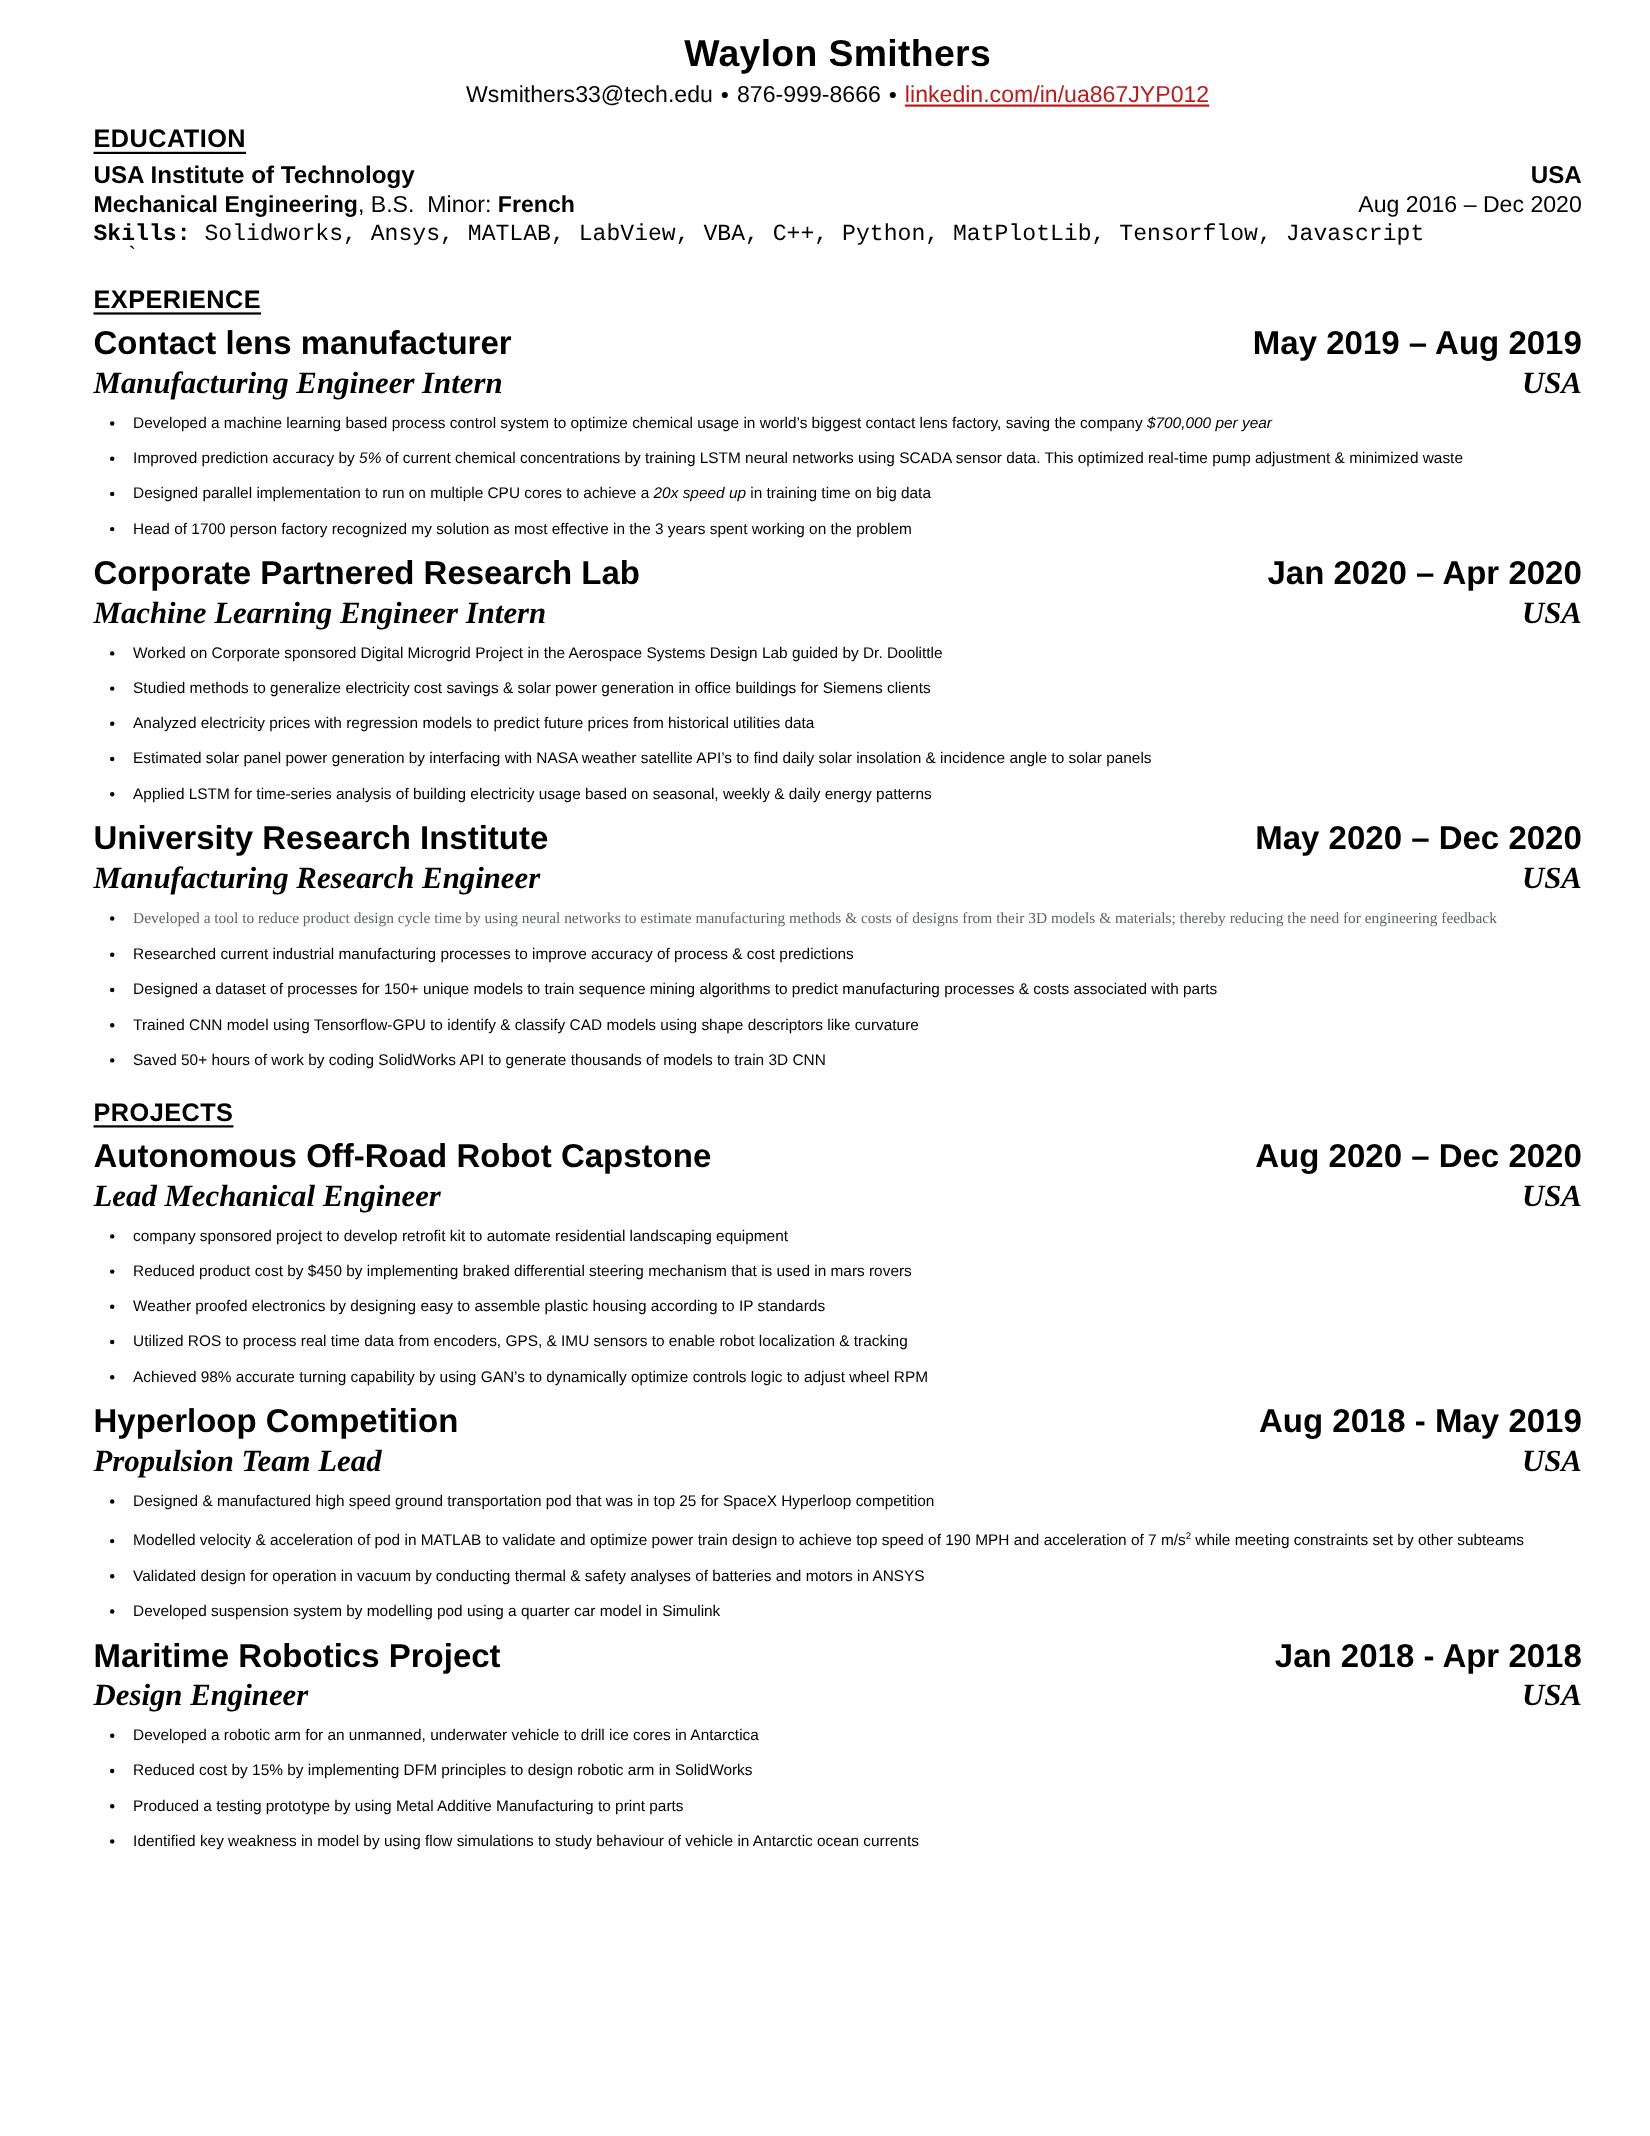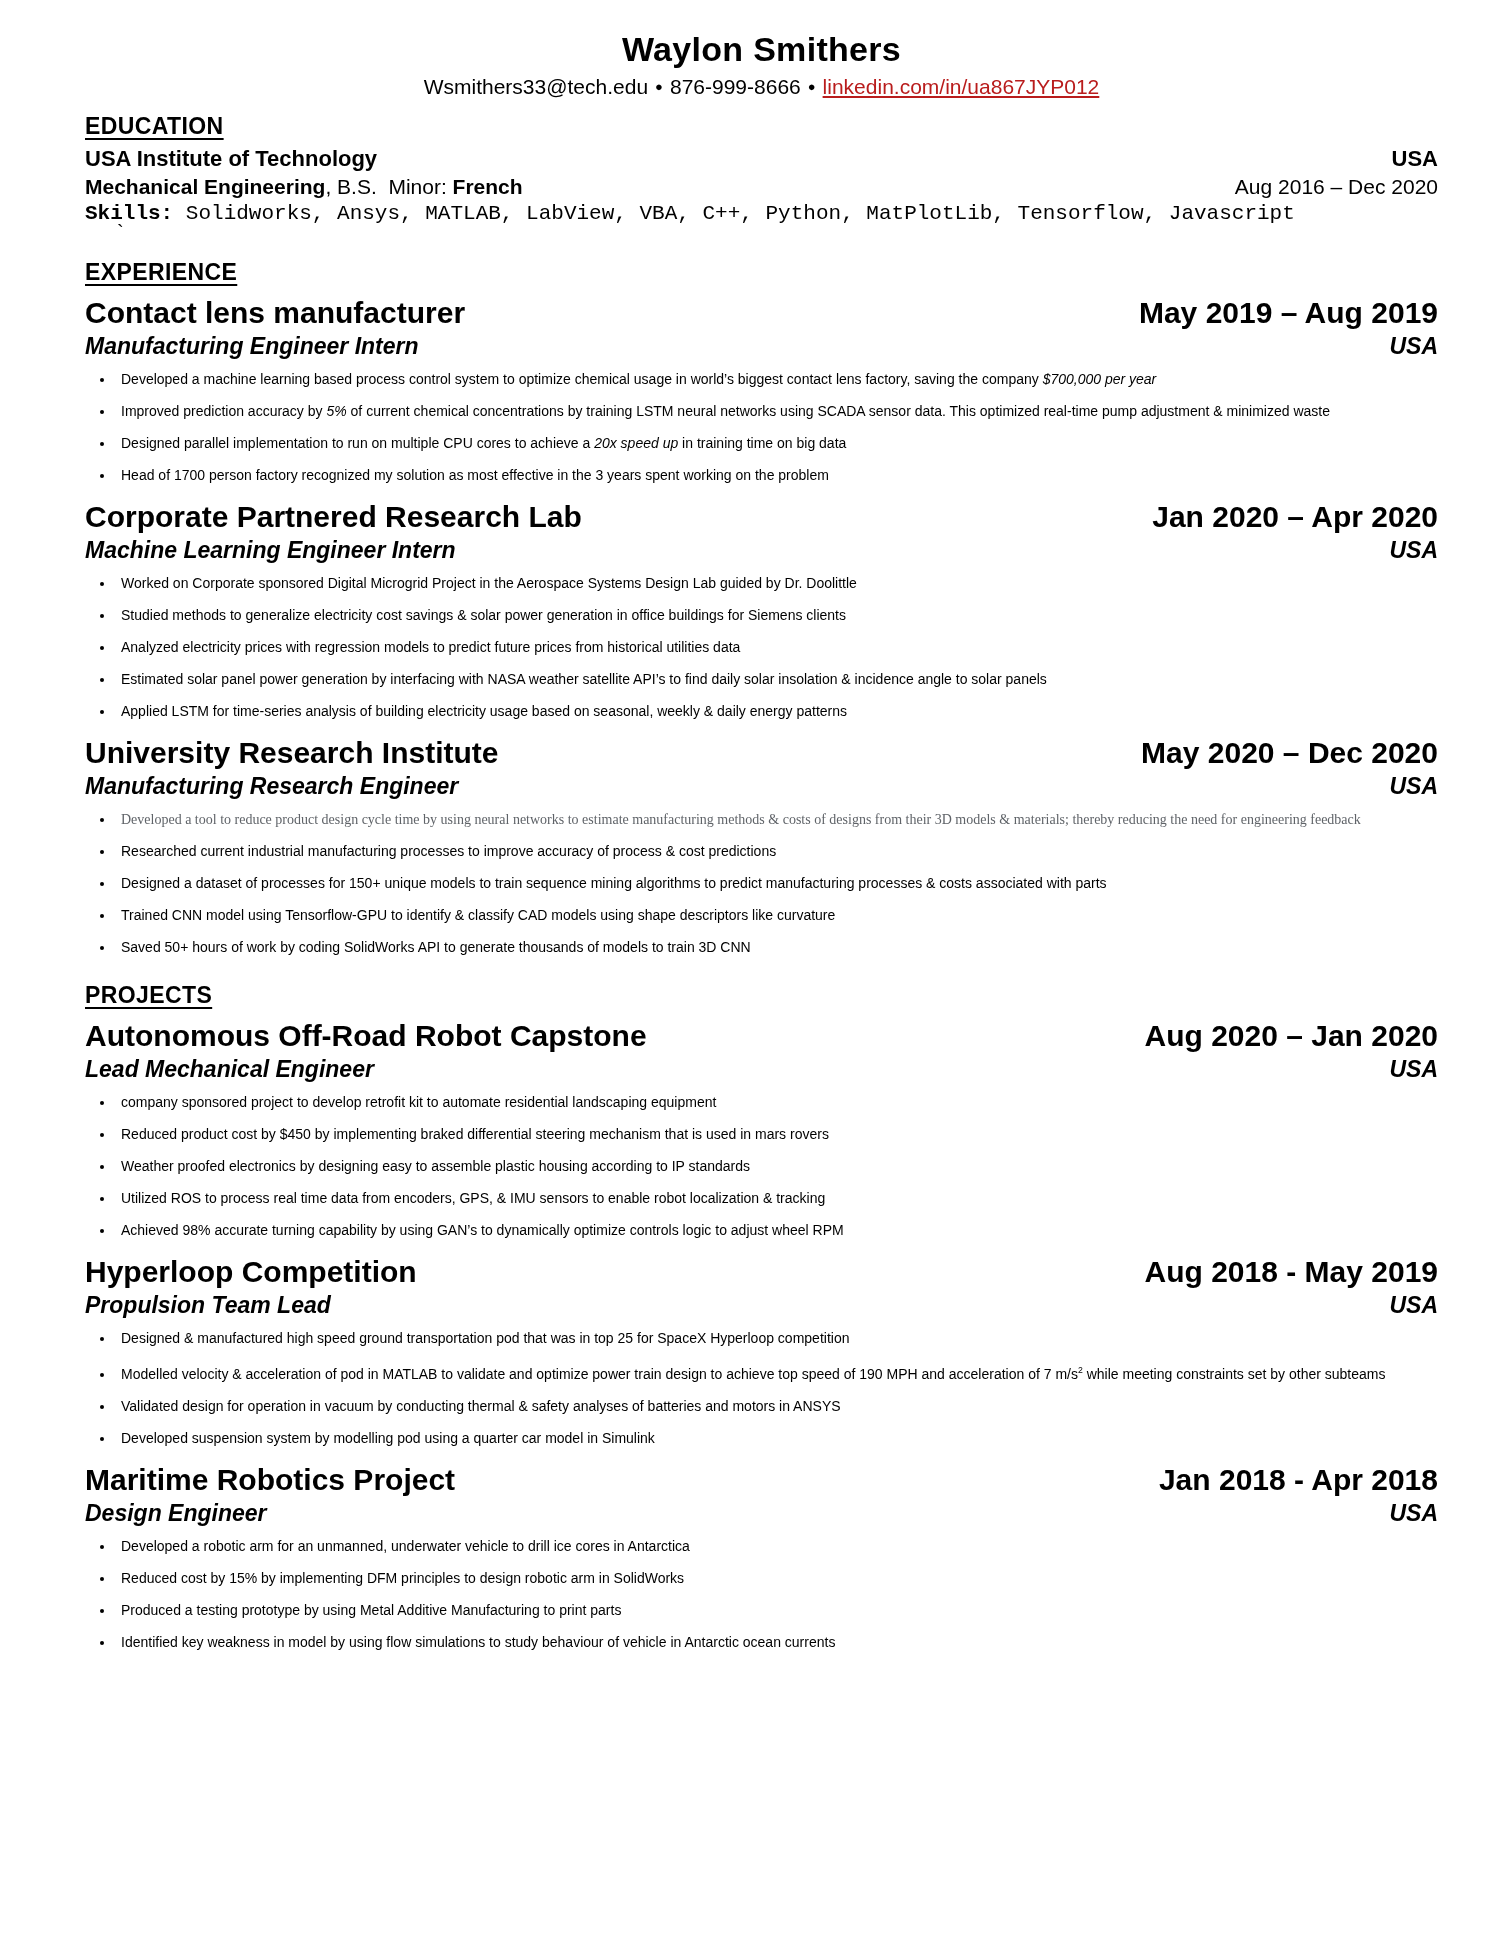--- a/index.html
+++ b/index.html
@@ -20,21 +20,21 @@
     font-size:23px; font-weight:700; letter-spacing:.4px;
     text-decoration:underline; text-decoration-thickness:2px; text-underline-offset:4px;
     margin-top:20px; margin-bottom:6px;
   }
   .edu-block .sec-heading { margin-top:14px; }
 
   .row { display:flex; justify-content:space-between; align-items:baseline; }
   .org-row { margin-top:10px; }
   .org, .dates { font-size:30px; font-weight:700; }
   .role-row { margin-top:3px; }
-  .role, .loc { font-size:23px; font-weight:700; font-style:italic; }
+  .role, .loc { font-size:28px; font-weight:700; font-style:italic;font-family:Liberation Serif, serif; }
 
   .edu-school-row { margin-top:2px; }
   .school, .school-loc { font-size:22px; font-weight:700; }
   .degree-row { margin-top:3px; font-size:21px; }
   .edu-dates { font-size:21px; font-weight:400; }
   .skills-row { margin-top:3px; font-size:21px;font-family:Liberation Mono, monospace; }
   .stray { font-size:20px; padding-left:32px; line-height:14px; height:14px; }
 
   ul.bullets { margin:5px 0 0 0; padding-left:30px; list-style:disc; }
   ul.bullets li {
@@ -116,21 +116,21 @@
           <li><span>Researched current industrial manufacturing processes to improve accuracy of process &amp; cost predictions</span></li>
           <li><span>Designed a dataset of processes for 150+ unique models to train sequence mining algorithms to predict manufacturing processes &amp; costs associated with parts</span></li>
           <li><span>Trained CNN model using Tensorflow-GPU to identify &amp; classify CAD models using shape descriptors like curvature</span></li>
           <li><span>Saved 50+ hours of work by coding SolidWorks API to generate thousands of models to train 3D CNN</span></li>
         </ul>
       </section>
       <section>
         <h2 class="sec-heading">PROJECTS</h2>
         <div class="row org-row">
           <span class="org">Autonomous Off-Road Robot Capstone</span>
-          <span class="dates">Aug 2020 – Jan 2020</span>
+          <span class="dates">Aug 2020 – Dec 2020</span>
         </div>
         <div class="row role-row">
           <span class="role">Lead Mechanical Engineer</span>
           <span class="loc">USA</span>
         </div>
         <ul class="bullets">
           <li><span>company sponsored project to develop retrofit kit to automate residential landscaping equipment</span></li>
           <li><span>Reduced product cost by $450 by implementing braked differential steering mechanism that is used in mars rovers</span></li>
           <li><span>Weather proofed electronics by designing easy to assemble plastic housing according to IP standards</span></li>
           <li><span>Utilized ROS to process real time data from encoders, GPS, &amp; IMU sensors to enable robot localization &amp; tracking</span></li>

